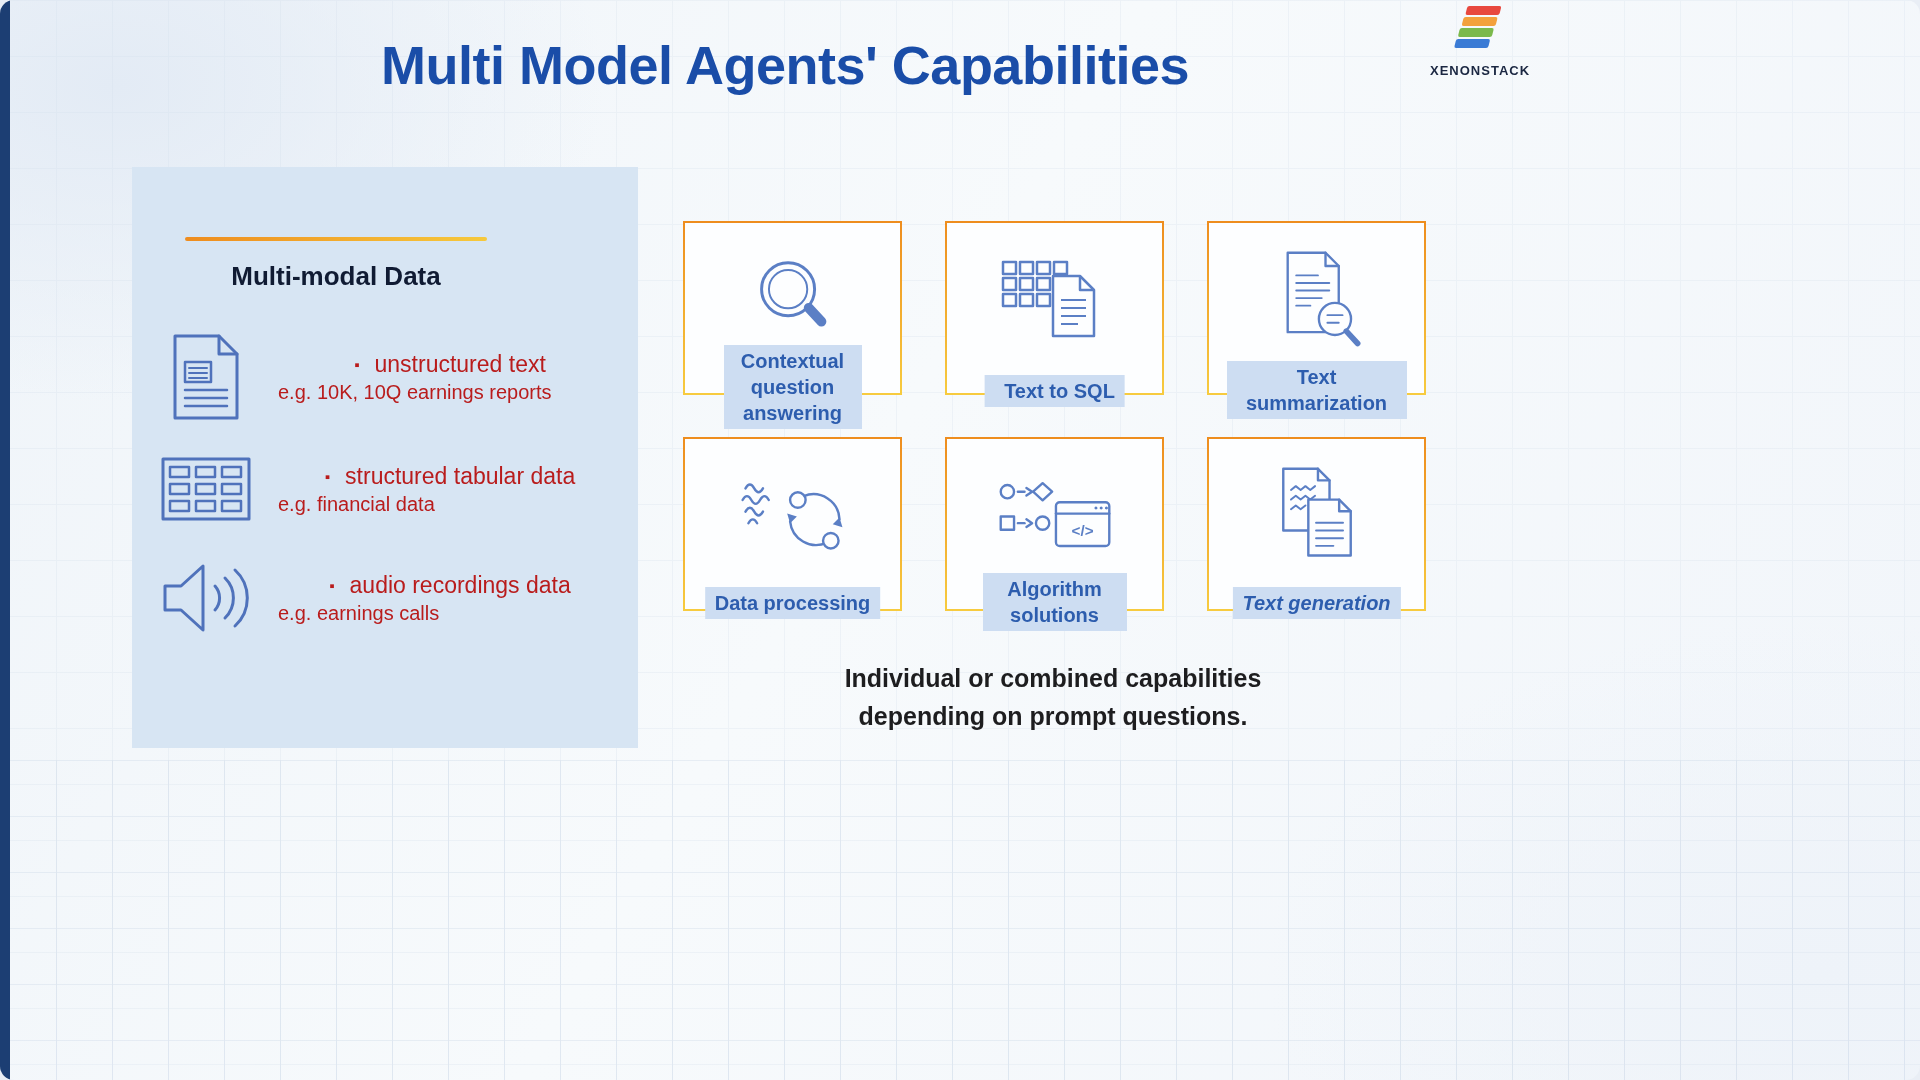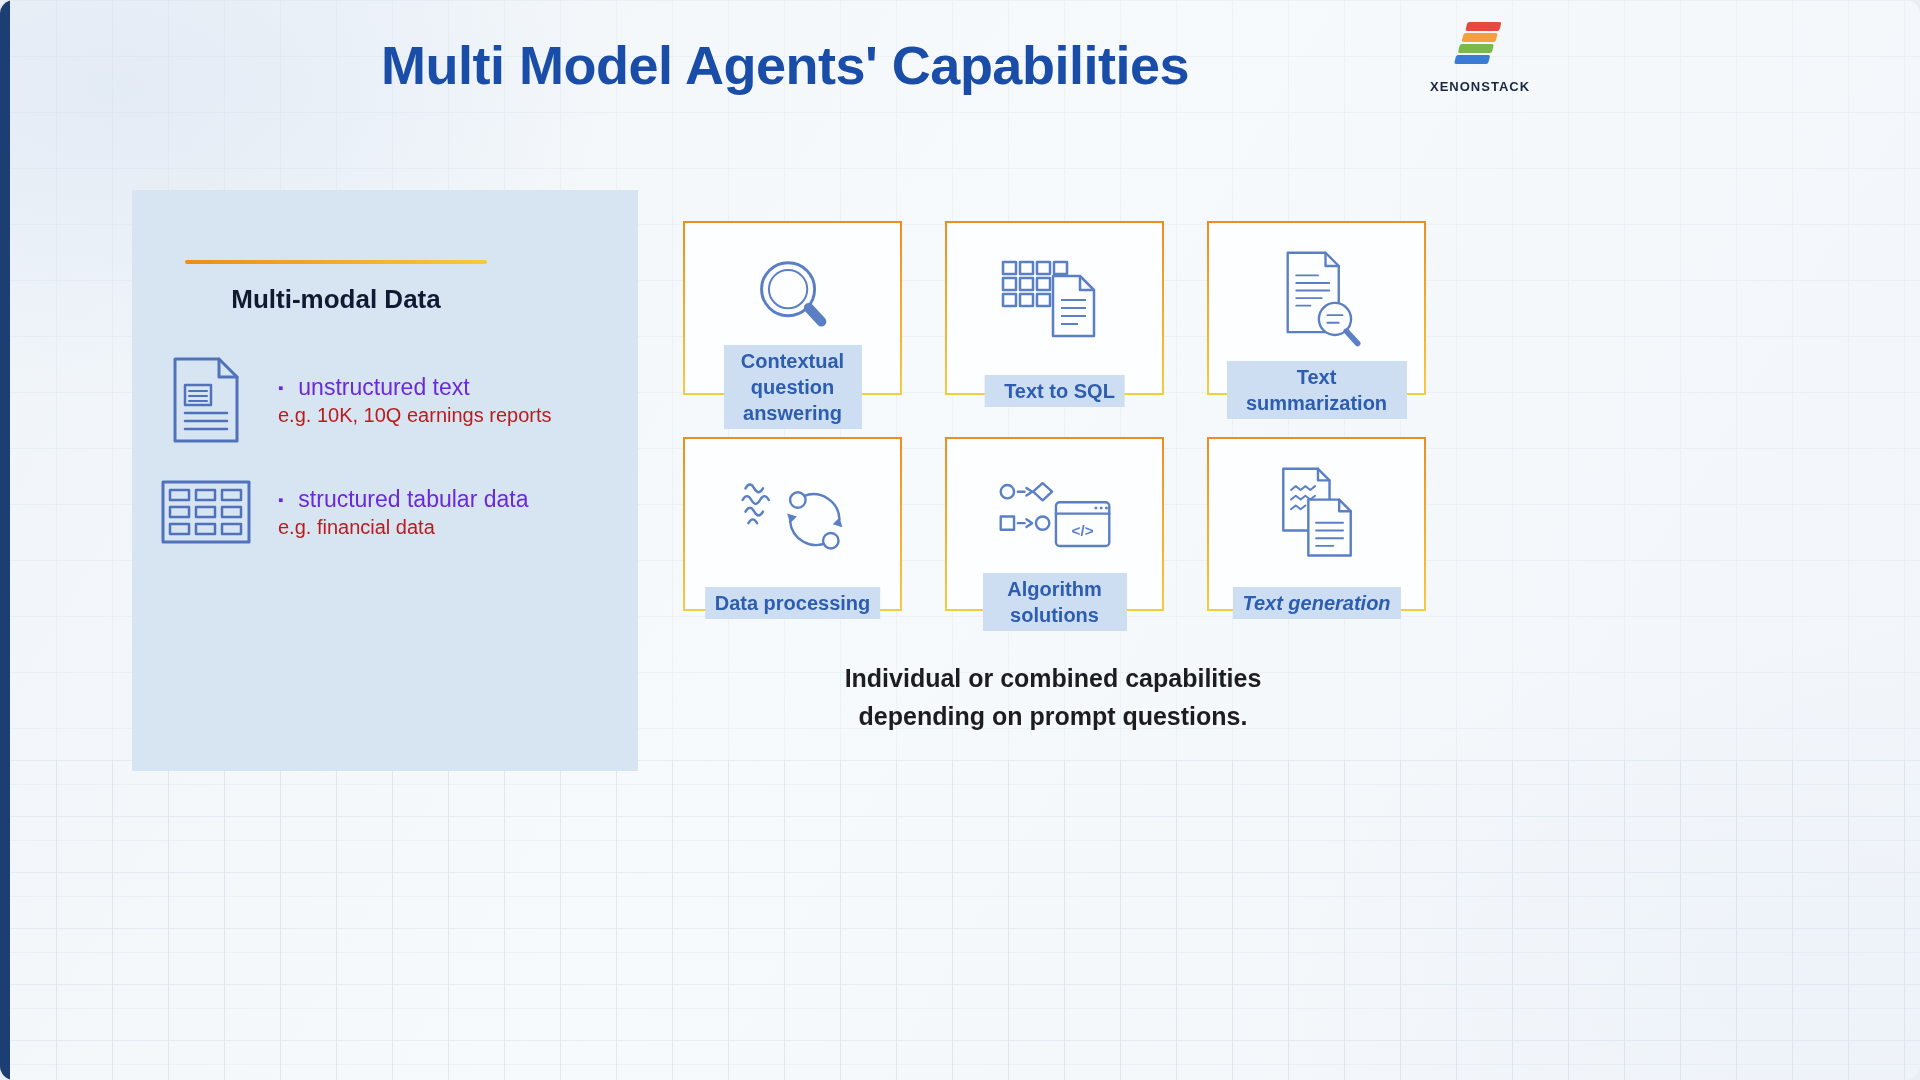--- a/index.html
+++ b/index.html
@@ -14,34 +14,34 @@
         background-size:56px 56px;}
   .grid-overlay-strong{position:absolute;left:0;right:0;top:760px;bottom:0;pointer-events:none;opacity:.3;
         background-image:linear-gradient(#c3d2e4 1px,transparent 1px),
                          linear-gradient(90deg,#c3d2e4 1px,transparent 1px);
         background-size:56px 56px;}
   .left-strip{position:absolute;left:0;top:0;width:10px;height:1080px;background:#1c3e73;z-index:6;}
 
   .title{position:absolute;top:34px;left:0;width:1570px;margin:0;text-align:center;
          font-size:54px;font-weight:bold;color:#1a4da8;letter-spacing:-0.5px;}
 
-  .logo{position:absolute;top:20px;left:1430px;width:100px;text-align:center;z-index:5;}
+  .logo{position:absolute;top:4px;left:1430px;width:100px;text-align:center;z-index:5;}
   .logo svg{width:52px;height:56px;display:block;margin:0 auto;}
   .logo-text{font-size:13px;font-weight:bold;color:#1b2742;letter-spacing:1px;margin-top:3px;}
 
-  .panel{position:absolute;left:132px;top:167px;width:506px;height:581px;background:#d7e5f3;margin-top:23px;}
+  .panel{position:absolute;left:132px;top:167px;width:506px;height:581px;background:#d7e5f3;}
   .panel-head{position:absolute;left:53px;top:70px;width:302px;text-align:center;}
   .accent-line{height:4px;border-radius:2px;background:linear-gradient(90deg,#ee8c1e,#f6c93c);}
   .panel-heading{margin-top:20px;font-size:26px;font-weight:bold;color:#101b33;}
 
   .items{position:absolute;left:18px;top:165px;width:472px;display:flex;flex-direction:column;gap:34px;}
   .data-item{display:flex;align-items:center;gap:16px;}
   .item-icon{flex:0 0 112px;display:flex;justify-content:center;align-items:center;}
   .item-text{flex:1;}
-  .item-label{font-size:23px;color:#6d28d9;}
+  .item-label{font-size:23px;color:#b91c1c;text-align:center;}
   .bullet{font-size:15px;margin-right:15px;vertical-align:2px;}
   .item-example{font-size:20px;color:#b91c1c;margin-top:3px;}
 
   .cap-box{position:absolute;width:215px;height:170px;background:#fdfeff;
            border:2px solid;border-image:linear-gradient(180deg,#ee8d1e,#f7cb3f) 1;}
   .cap-icon{position:absolute;left:50%;top:45%;transform:translate(-50%,-50%);display:flex;}
   .cap-label{position:absolute;left:50%;transform:translateX(-50%);background:#cdddf2;color:#2d5dae;
              font-weight:bold;font-size:20px;line-height:1.3;text-align:center;padding:3px 10px;
              white-space:nowrap;z-index:3;}
   .b1{left:683px;top:221px}.b2{left:945px;top:221px}.b3{left:1207px;top:221px}
@@ -119,20 +119,34 @@
             <rect x="36" y="45" width="19" height="10" stroke-width="2.5"></rect>
             <rect x="62" y="45" width="19" height="10" stroke-width="2.5"></rect>
           </svg>
         </div>
         <div class="item-text">
           <div class="item-label"><span class="bullet">▪</span><span>structured tabular data</span></div>
           <div class="item-example">e.g. financial data</div>
         </div>
       </div>
 
+      <div class="data-item">
+        <div class="item-icon">
+          <svg width="94" height="84" viewBox="0 0 94 84" fill="none" stroke="#4f72bb" stroke-width="3" stroke-linejoin="round" stroke-linecap="round">
+            <path d="M6 30 h16 l22 -20 v64 l-22 -20 h-16 z"></path>
+            <path d="M56 30 a18 18 0 0 1 0 24"></path>
+            <path d="M66 22 a28 28 0 0 1 0 40"></path>
+            <path d="M76 14 a38 38 0 0 1 0 56"></path>
+          </svg>
+        </div>
+        <div class="item-text">
+          <div class="item-label"><span class="bullet">▪</span><span>audio recordings data</span></div>
+          <div class="item-example">e.g. earnings calls</div>
+        </div>
+      </div>
 
     </div>
   </div>
 
   <div class="cap-box b1">
     <div class="cap-icon">
       <svg width="108" height="108" viewBox="0 0 110 110" fill="none" stroke="#5b7fc5" stroke-linecap="round">
         <circle cx="50" cy="44" r="27" stroke-width="3"></circle>
         <circle cx="50" cy="44" r="19.5" stroke-width="2"></circle>
         <path d="M71 63 l13 14" stroke-width="10"></path>

